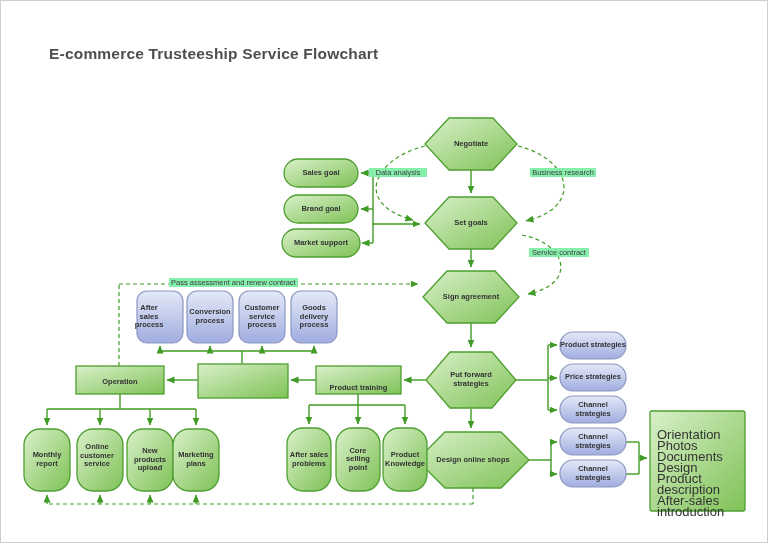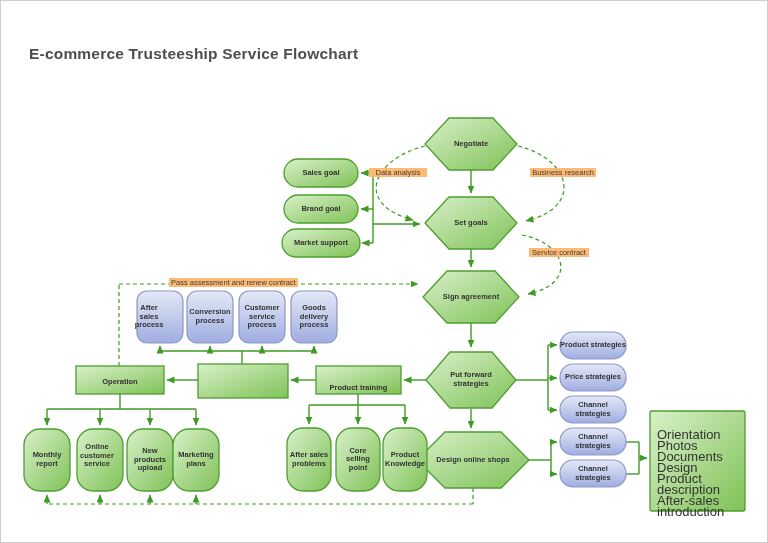--- a/index.html
+++ b/index.html
@@ -3,32 +3,32 @@
 <meta charset="utf-8">
 <style>
   html,body{margin:0;padding:0;background:#ffffff;}
   #canvas{
     position:relative;width:768px;height:543px;background:#ffffff;
     border:1px solid #cfcfcf;box-sizing:border-box;overflow:hidden;
     font-family:"Liberation Sans",sans-serif;
   }
   #wires{position:absolute;left:0;top:0;}
   .title{
-    position:absolute;left:28px;top:44px;font-size:15.5px;font-weight:bold;
+    position:absolute;left:48px;top:44px;font-size:15.5px;font-weight:bold;
     color:#4e4e4e;letter-spacing:0.2px;white-space:nowrap;
   }
   .lbl{
     position:absolute;display:flex;align-items:center;justify-content:center;
     text-align:center;font-size:7.5px;line-height:1.15;color:#333333;
     pointer-events:none;
     font-weight:bold;
   }
   .flabel{
     position:absolute;font-size:7.5px;line-height:1.25;color:#3d3d3d;
-    text-align:center;background:#fdba74;padding:0 2px;
+    text-align:center;background:#86efac;padding:0 2px;
   }
   .dlines{
     position:absolute;left:656px;top:428px;width:86px;text-align:left;
   }
   .dline{font-size:13px;line-height:11px;color:#333333;}
 </style>
 </head>
 <body>
 
 <div id="canvas">

